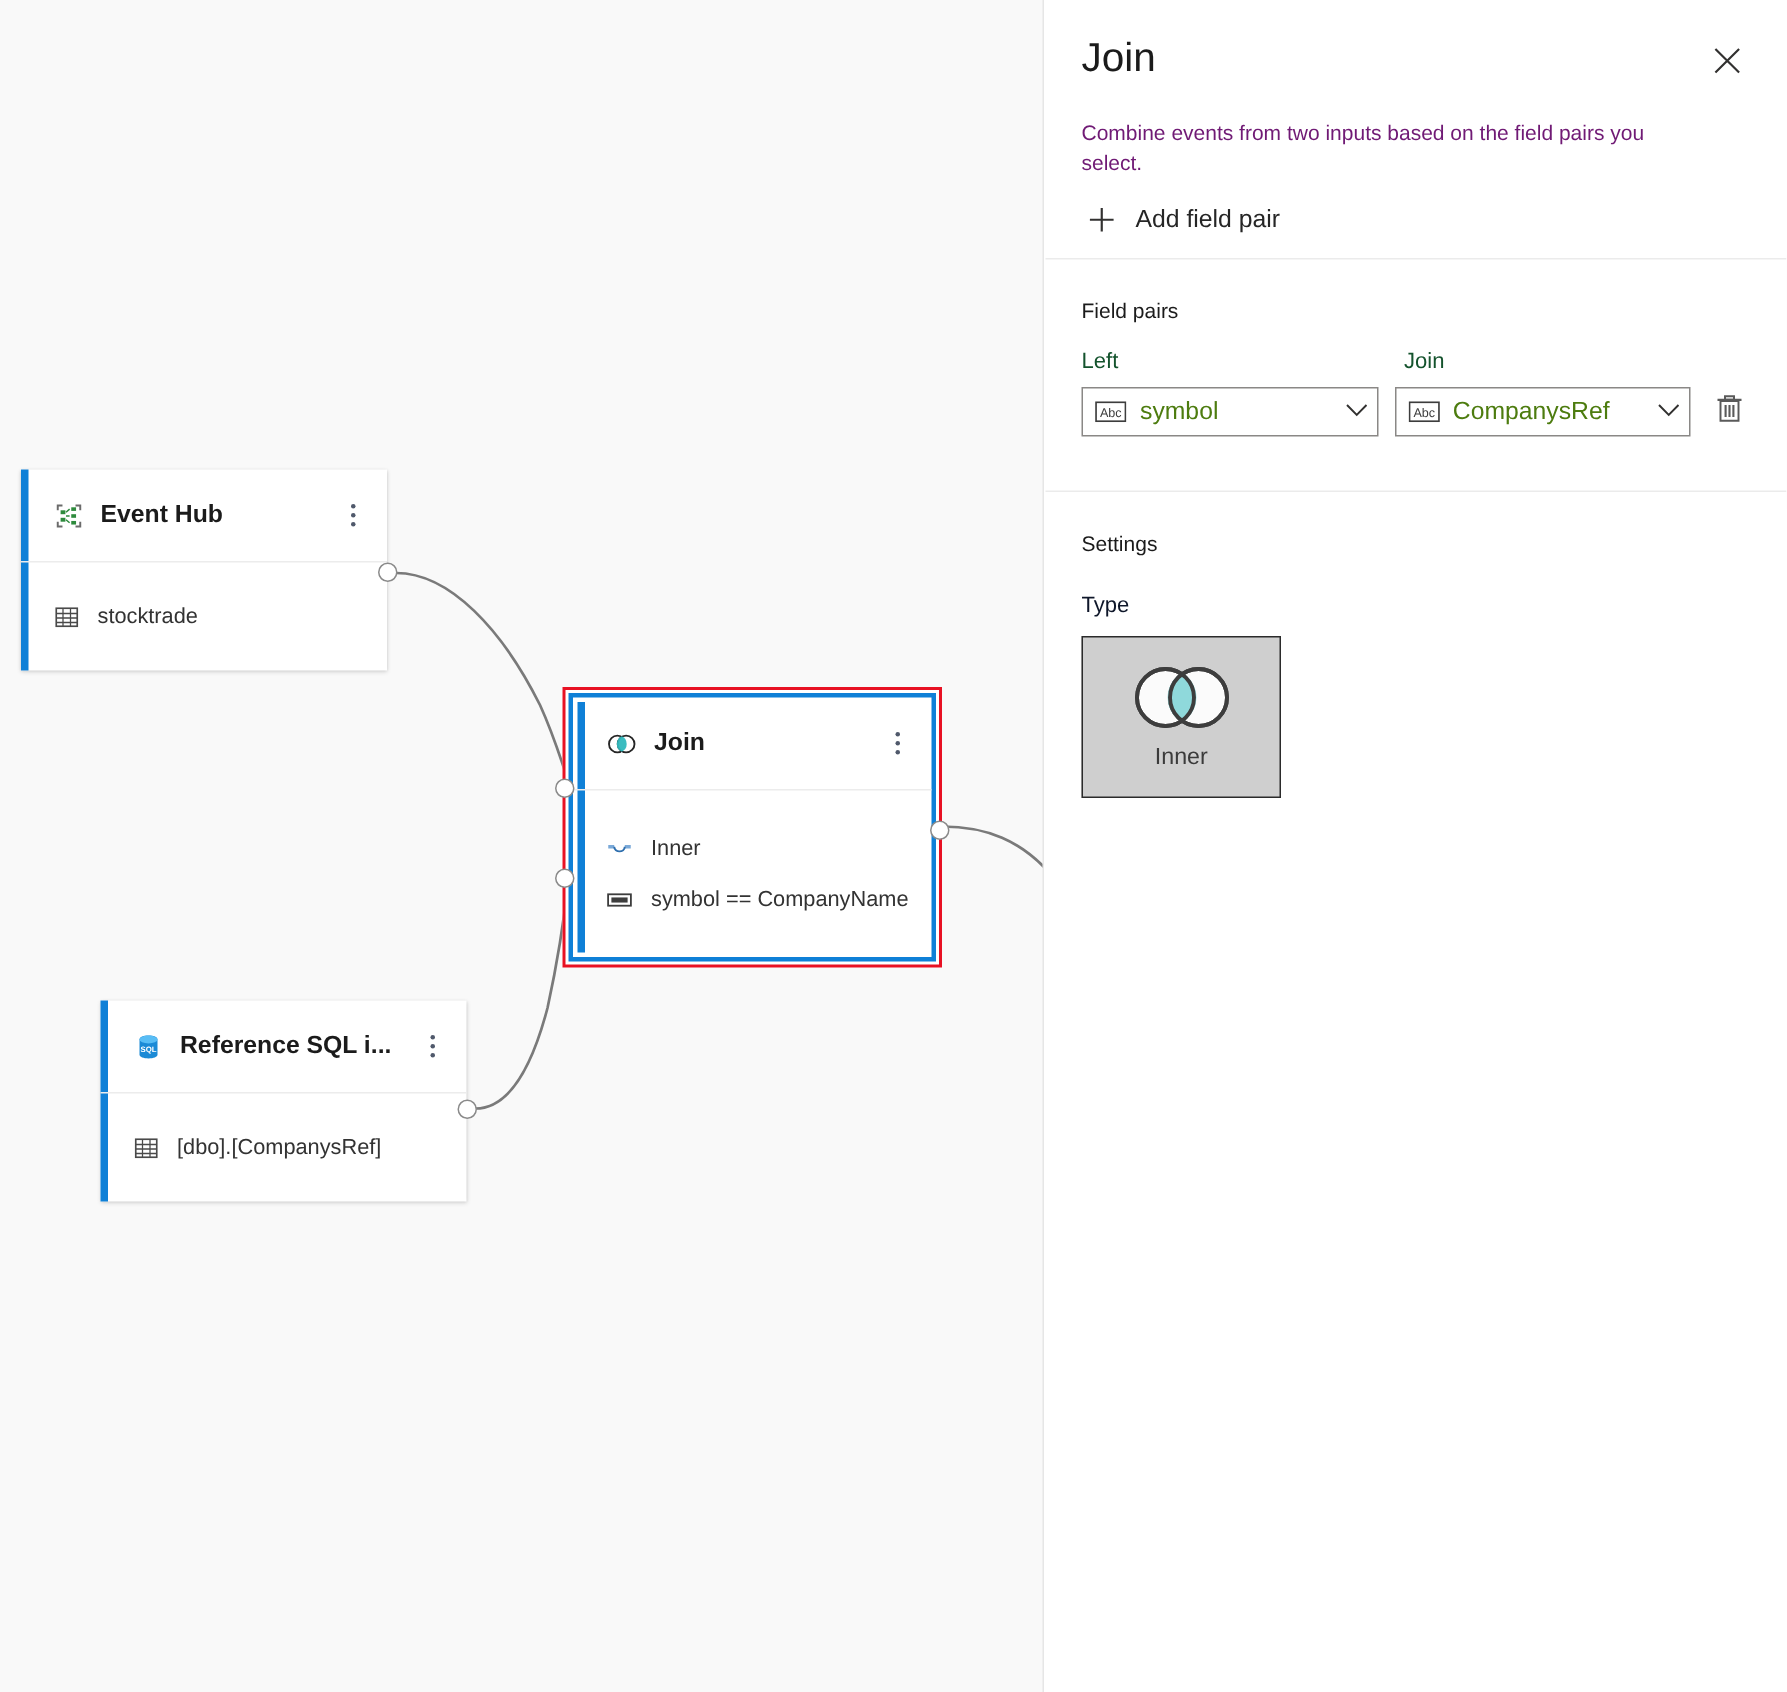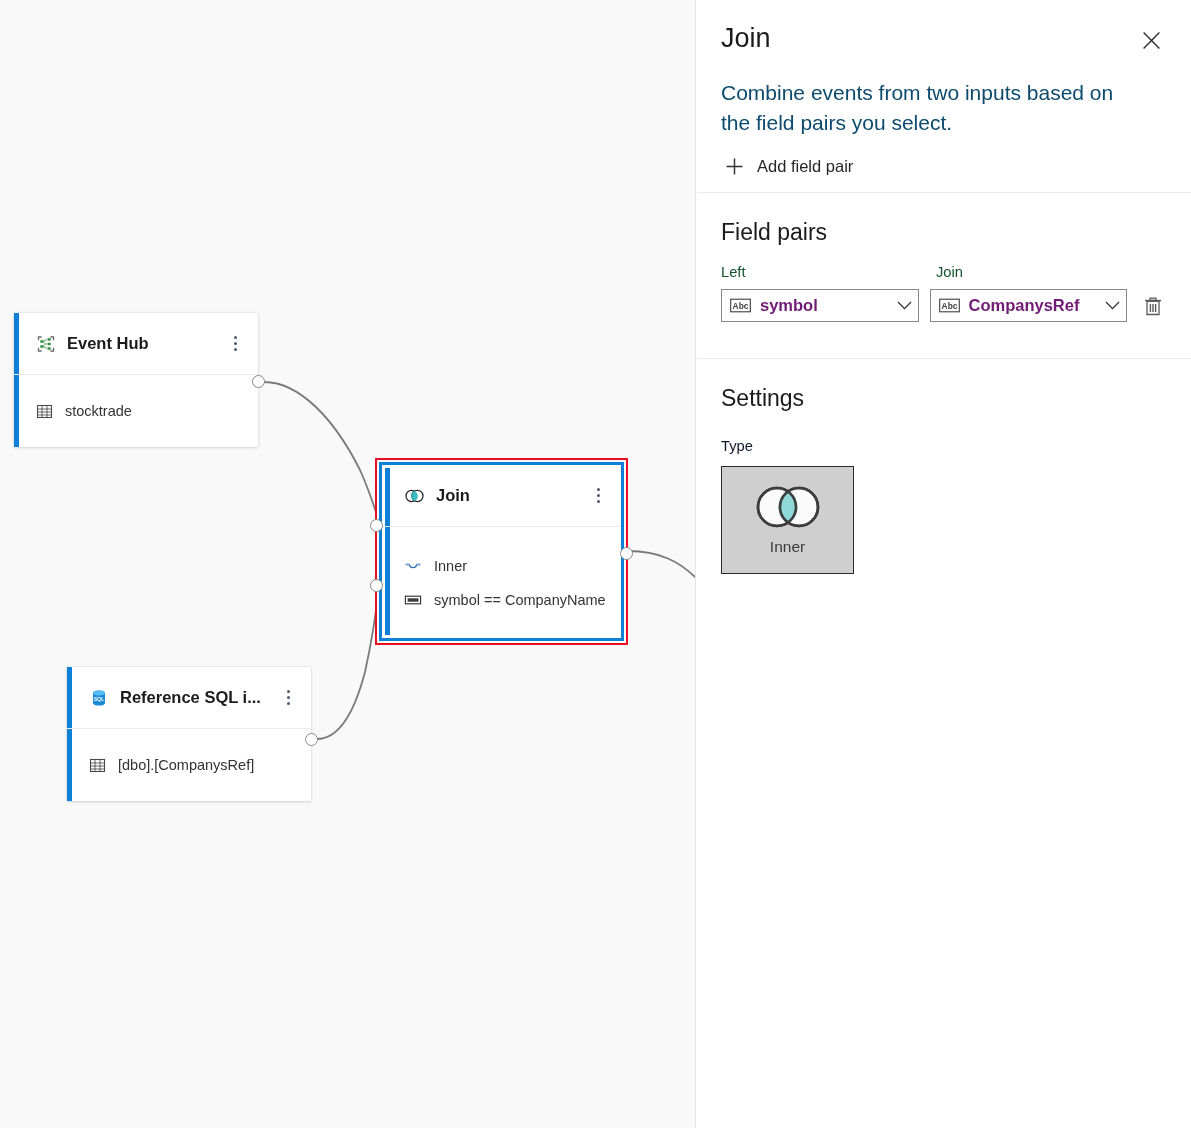--- a/index.html
+++ b/index.html
@@ -85,45 +85,45 @@
     width: 494px; height: 1128px;
     background: #ffffff;
   }
   .panel-head { display: flex; align-items: flex-start; padding: 22px 24px 0 24px; }
   .panel-title { font-size: 27px; color: #1b1b1b; font-weight: normal; flex: 1; line-height: 1.2; }
   .close-btn {
     width: 32px; height: 32px; display: flex; align-items: center; justify-content: center;
     cursor: pointer; color: #323130; flex: 0 0 auto; margin-top: 2px;
   }
   .panel-desc {
-    font-size: 21px; color: #0c4a6e; line-height: 1.45;
+    font-size: 14px; color: #701a75; line-height: 1.45;
     padding: 22px 24px 0 24px; max-width: 450px;
   }
   .add-link {
     display: flex; align-items: center; gap: 13px;
     padding: 18px 24px 16px 28px; cursor: pointer;
     font-size: 16.5px; color: #262626;
   }
   .divider { height: 1px; background: #ebebeb; width: 100%; }
 
-  .section-title { font-size: 23px; color: #1b1b1b; padding: 26px 24px 0 24px; }
+  .section-title { font-size: 14px; color: #1b1b1b; padding: 26px 24px 0 24px; }
   .fp-labels { display: flex; padding: 18px 24px 0 24px; }
   .fp-label { font-size: 14.7px; color: #14532d; }
   .fp-label.left { width: 215px; }
-  .fp-row { display: flex; align-items: flex-end; padding: 9px 24px 0 24px; gap: 11px; font-weight: bold; }
+  .fp-row { display: flex; align-items: flex-start; padding: 9px 24px 0 24px; gap: 11px; }
 
   .combo {
     height: 33px; border: 1px solid #8a8886; background: #ffffff;
     display: flex; align-items: center; padding: 0 6px 0 8px; cursor: pointer;
     overflow: hidden;
   }
   .combo.left { width: 204px; }
   .combo.right { width: 204px; }
   .combo-val {
-    font-size: 16.5px; color: #701a75; margin-left: 9px; flex: 1;
+    font-size: 16.5px; color: #4d7c0f; margin-left: 9px; flex: 1;
     white-space: nowrap; overflow: hidden;
   }
   .chev { flex: 0 0 auto; margin-left: 2px; color: #323130; }
   .trash-btn { width: 30px; height: 30px; display: flex; align-items: center; justify-content: center; cursor: pointer; }
 
   .type-label { font-size: 14.7px; color: #0f172a; padding: 26px 24px 0 24px; }
   .type-row { display: flex; gap: 12px; padding: 12px 24px 0 24px; }
   .type-card {
     width: 133px; height: 108px; border: 1px solid #605e5c; background: #ffffff;
     display: flex; flex-direction: column; align-items: center; justify-content: center;

